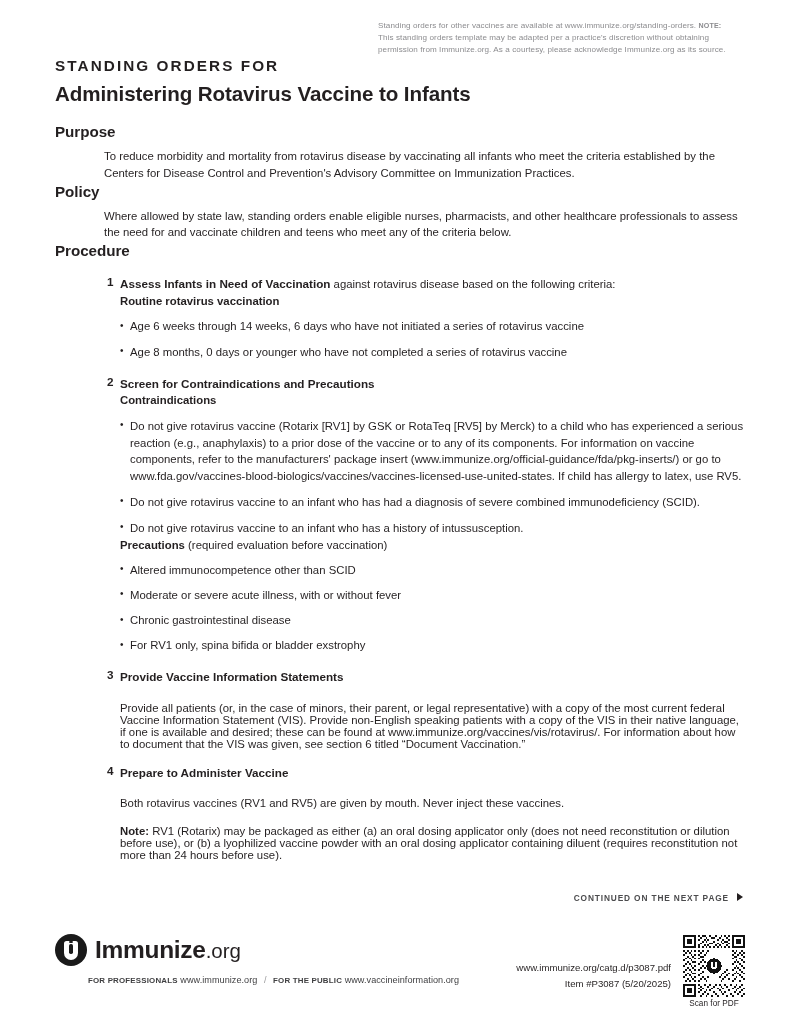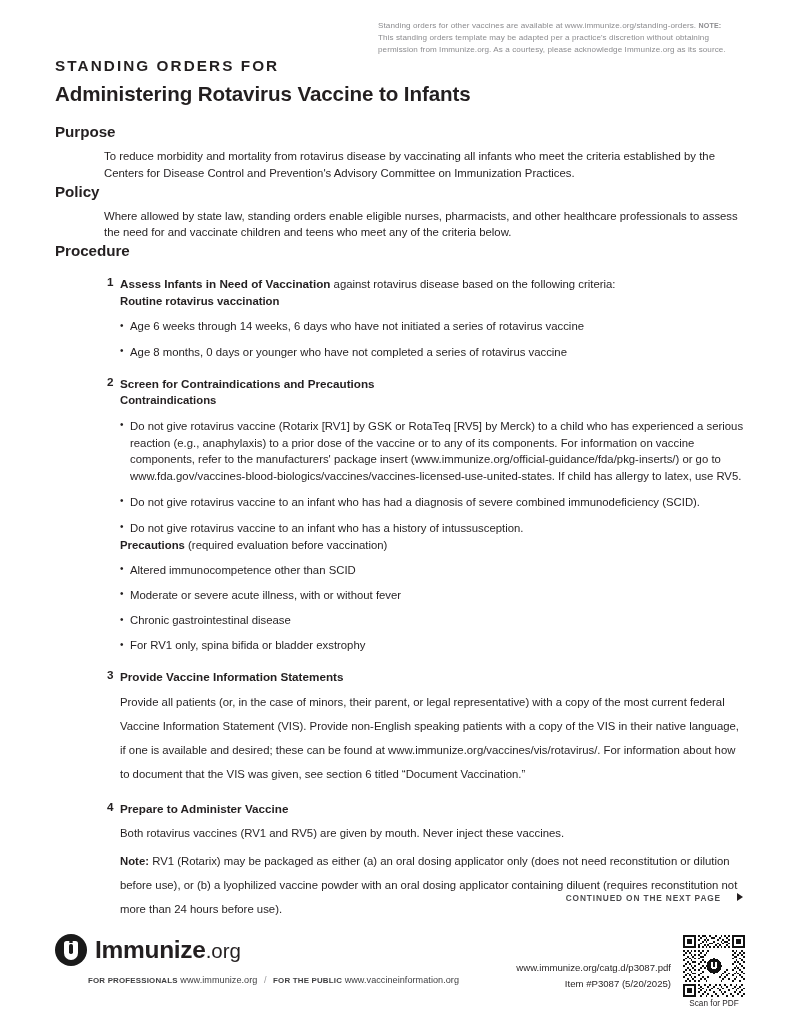--- a/index.html
+++ b/index.html
@@ -146,39 +146,39 @@
     content: "\2022";
     position: absolute;
     left: 0;
     top: -0.5px;
     font-size: 10px;
     color: #231f20;
   }
   ul.bullets.tight li { margin-top: 8.5px; }
 
   p.proc-para {
-    margin: 4px 0 0 0;
+    margin: 16px 0 0 0;
     font-size: 11.35px;
-    line-height: 24px;
+    line-height: 12px;
     color: #231f20;
   }
   p.proc-para .lead-bold { font-weight: bold; }
 
   
   .continued {
     position: absolute;
     right: 48px;
     top: 893px;
     font-size: 8.3px;
     font-weight: bold;
     letter-spacing: 0.105em;
     color: #4b4b4d;
     display: flex;
     align-items: flex-start;
-    gap: 16px;
+    gap: 8px;
   }
   .continued .arrow {
     display: inline-block;
     width: 0;
     height: 0;
     border-left: 6px solid #231f20;
     border-top: 4.2px solid transparent;
     border-bottom: 4.2px solid transparent;
   }
 

